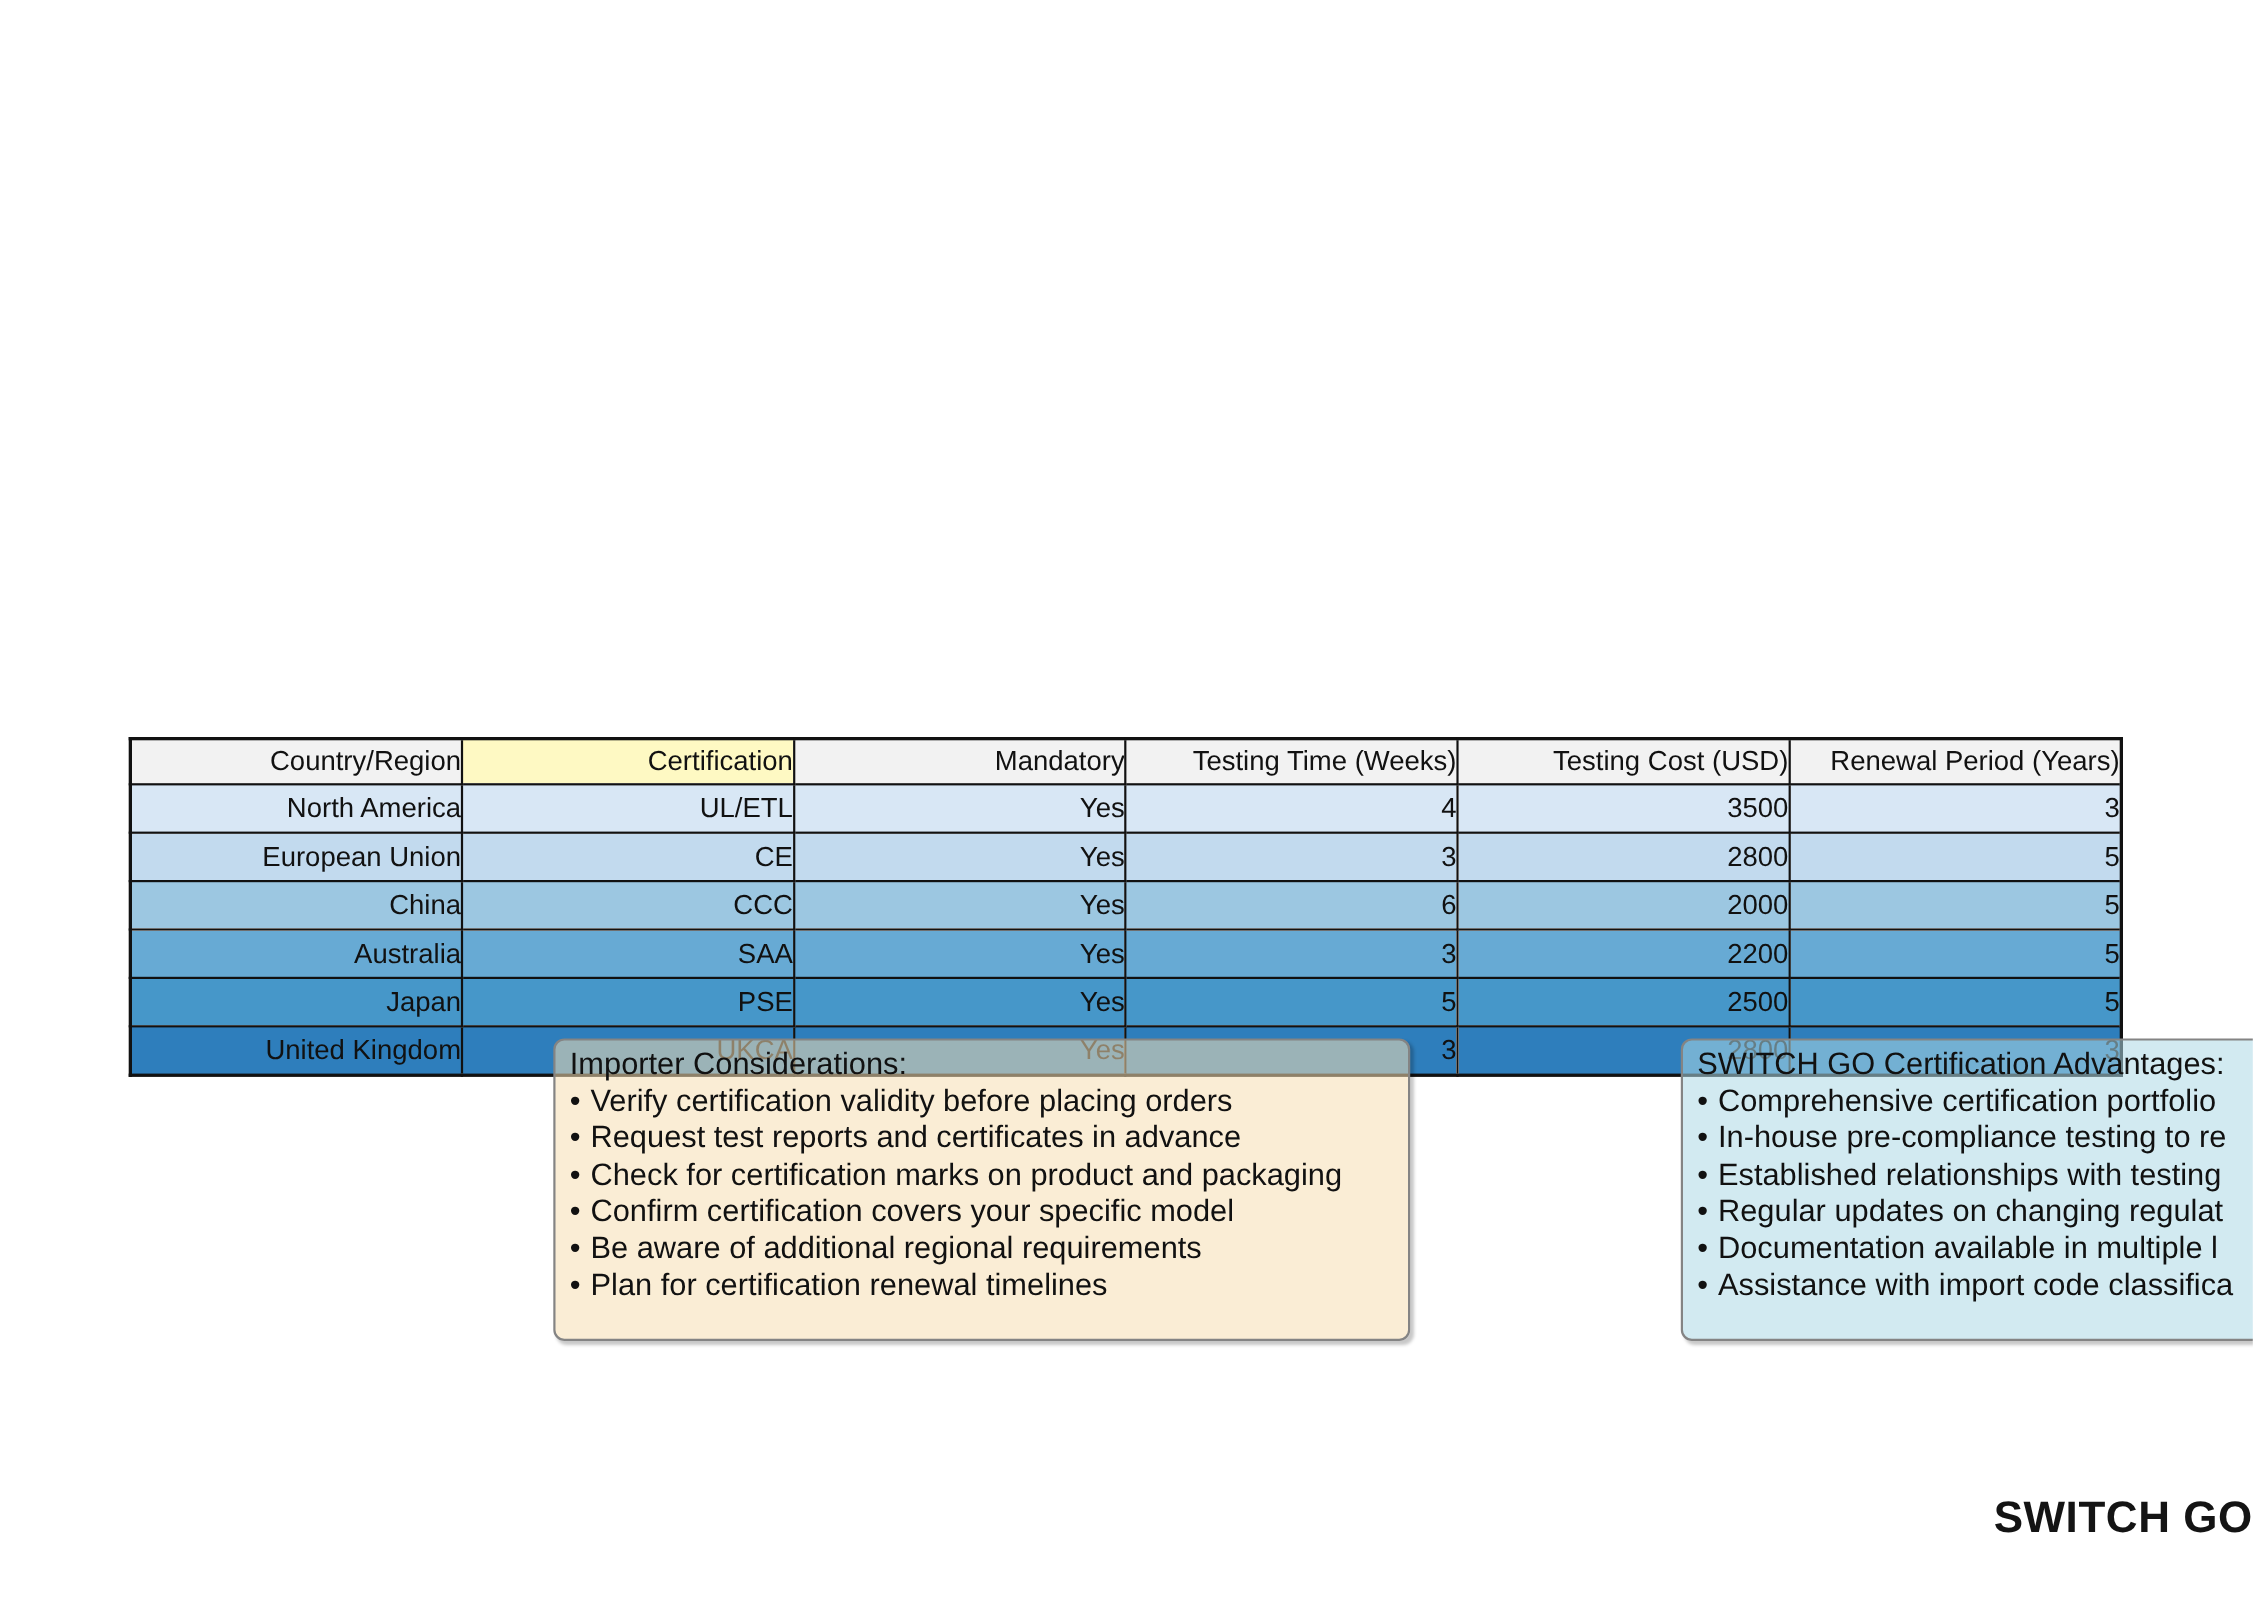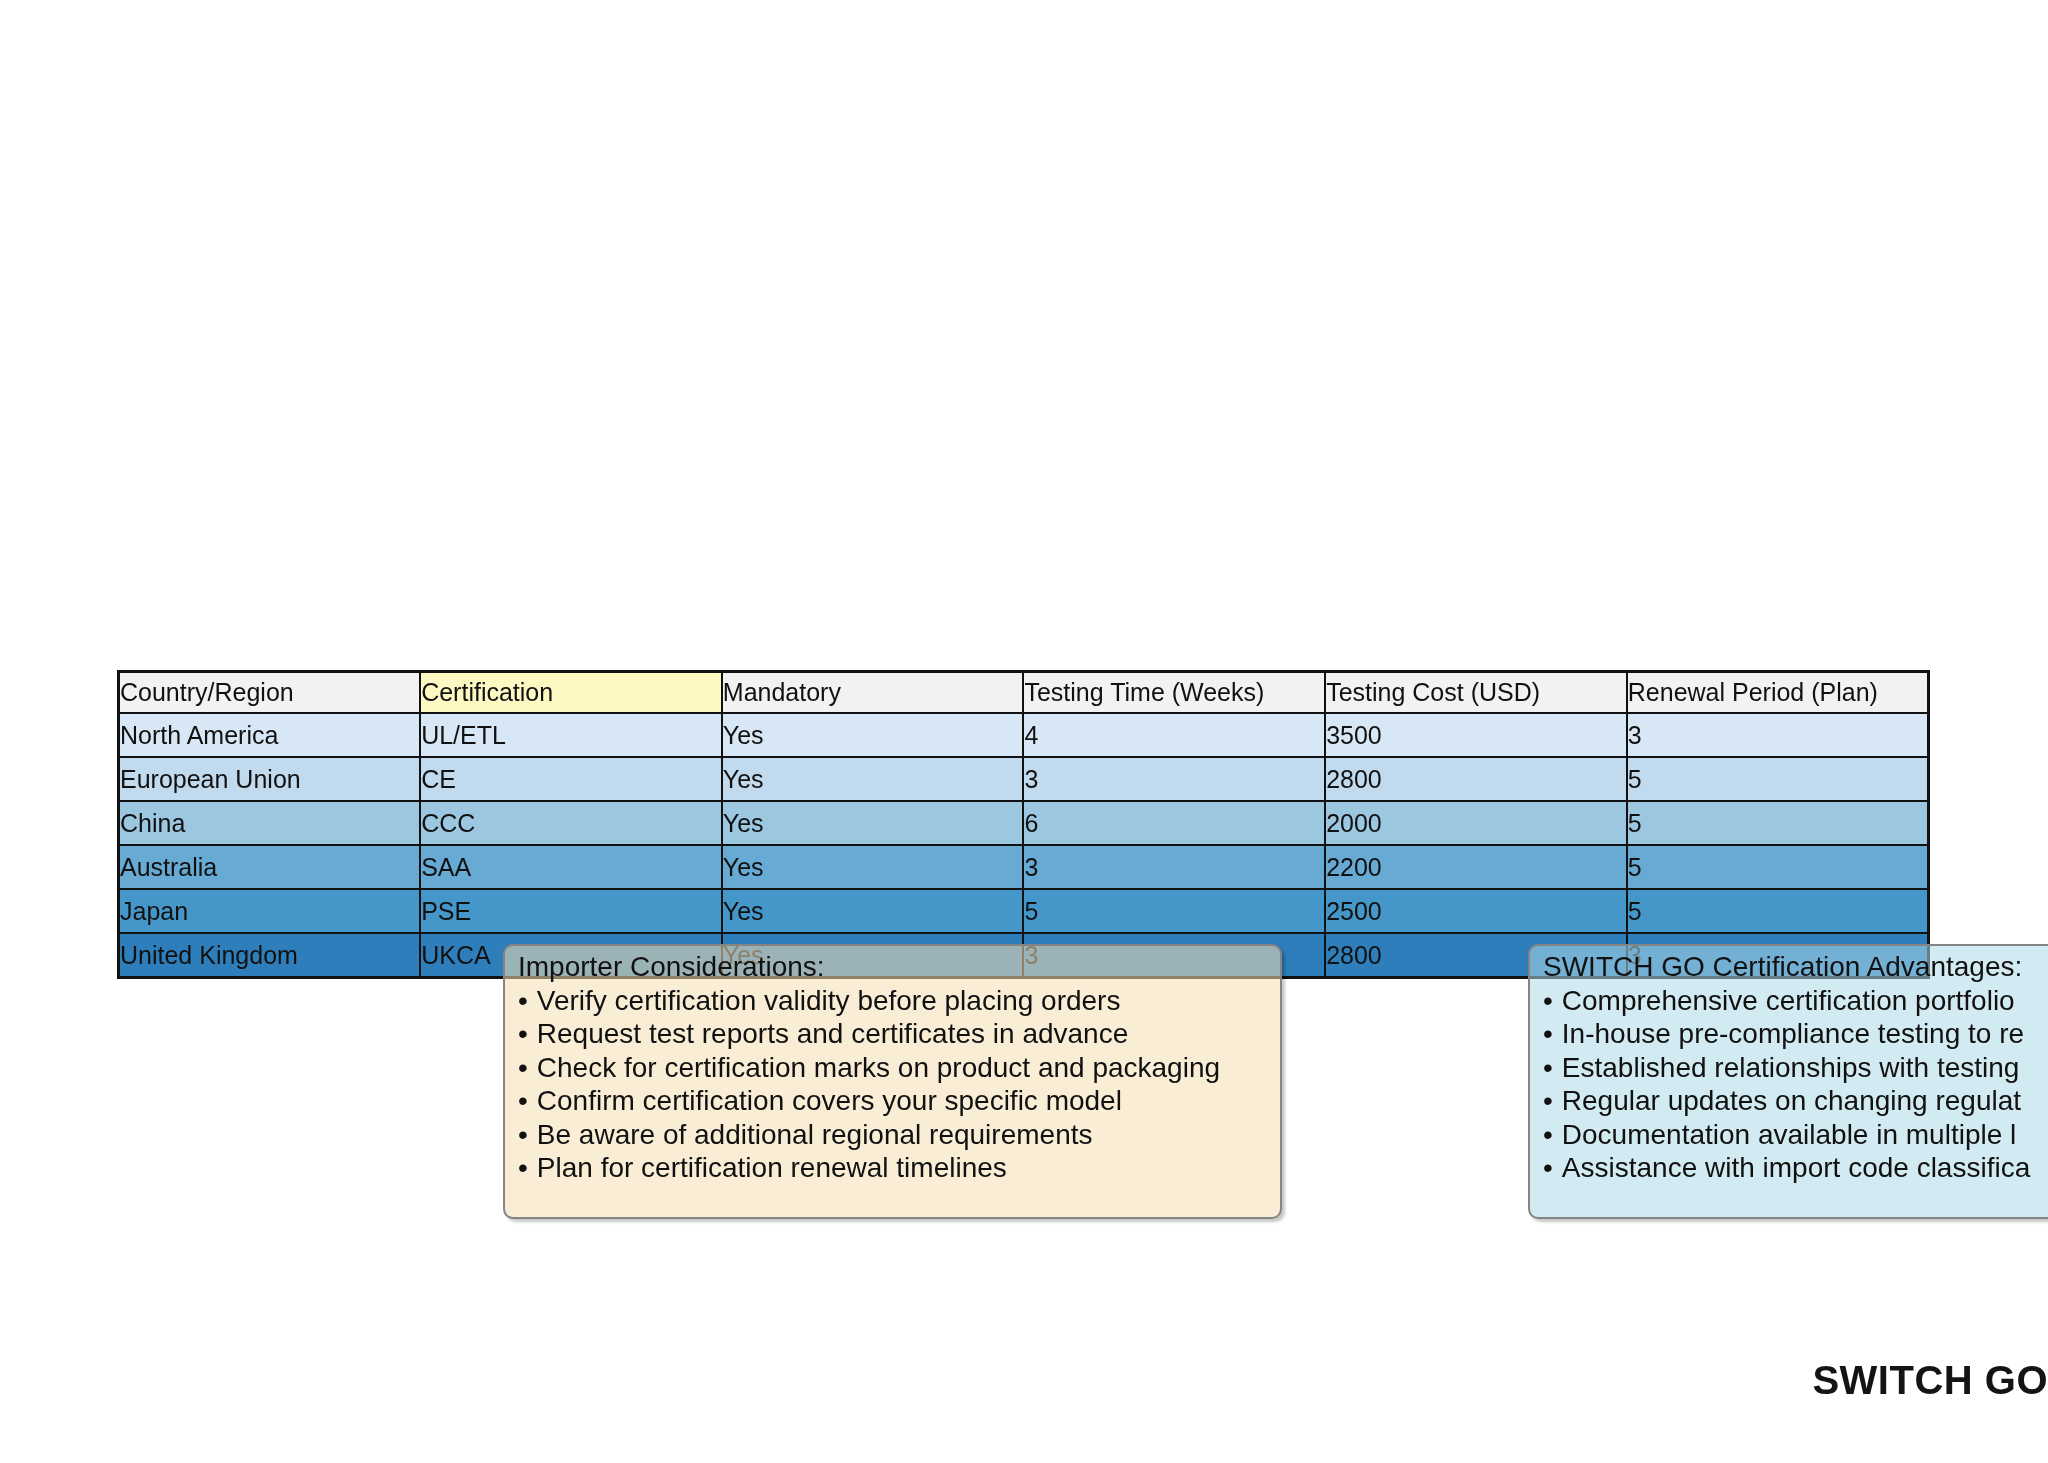--- a/index.html
+++ b/index.html
@@ -12,21 +12,21 @@
     position:absolute;top:236px;left:0;width:100%;margin:0;
     text-align:center;font-size:41px;font-weight:bold;color:#141414;
     letter-spacing:-0.5px;
   }
   table.cert-table{
     position:absolute;left:117px;top:670px;width:1813px;
     border-collapse:collapse;table-layout:fixed;
     font-size:25px;color:#111;border:3px solid #111;
   }
   .cert-table th,.cert-table td{
-    border:2px solid #111;text-align:left;vertical-align:middle;
+    border:2px solid #111;text-align:right;vertical-align:middle;
     padding:0;overflow:hidden;white-space:nowrap;
   }
   .cert-table th{height:39px;font-weight:normal;}
   .cert-table td{height:42px;}
   .note{
     position:absolute;top:944px;height:275px;box-sizing:border-box;
     border:2px solid #848484;border-radius:10px;
     padding:4px 13px;font-size:28px;line-height:33.5px;
     white-space:nowrap;color:#111;
     box-shadow:3px 3px 3px rgba(0,0,0,0.22);
@@ -48,21 +48,21 @@
 
 
   <table class="cert-table">
     <thead>
       <tr>
           <th style="background: rgb(242, 242, 242);">Country/Region</th>
           <th style="background: #fef9c3;">Certification</th>
           <th style="background: rgb(242, 242, 242);">Mandatory</th>
           <th style="background: rgb(242, 242, 242);">Testing Time (Weeks)</th>
           <th style="background: rgb(242, 242, 242);">Testing Cost (USD)</th>
-          <th style="background: rgb(242, 242, 242);">Renewal Period (Plan)</th>
+          <th style="background: rgb(242, 242, 242);">Renewal Period (Years)</th>
         </tr>
     </thead>
     <tbody>
         <tr style="background-color: rgb(216, 231, 245);">
           <td>North America</td>
           <td>UL/ETL</td>
           <td>Yes</td>
           <td>4</td>
           <td>3500</td>
           <td>3</td>

